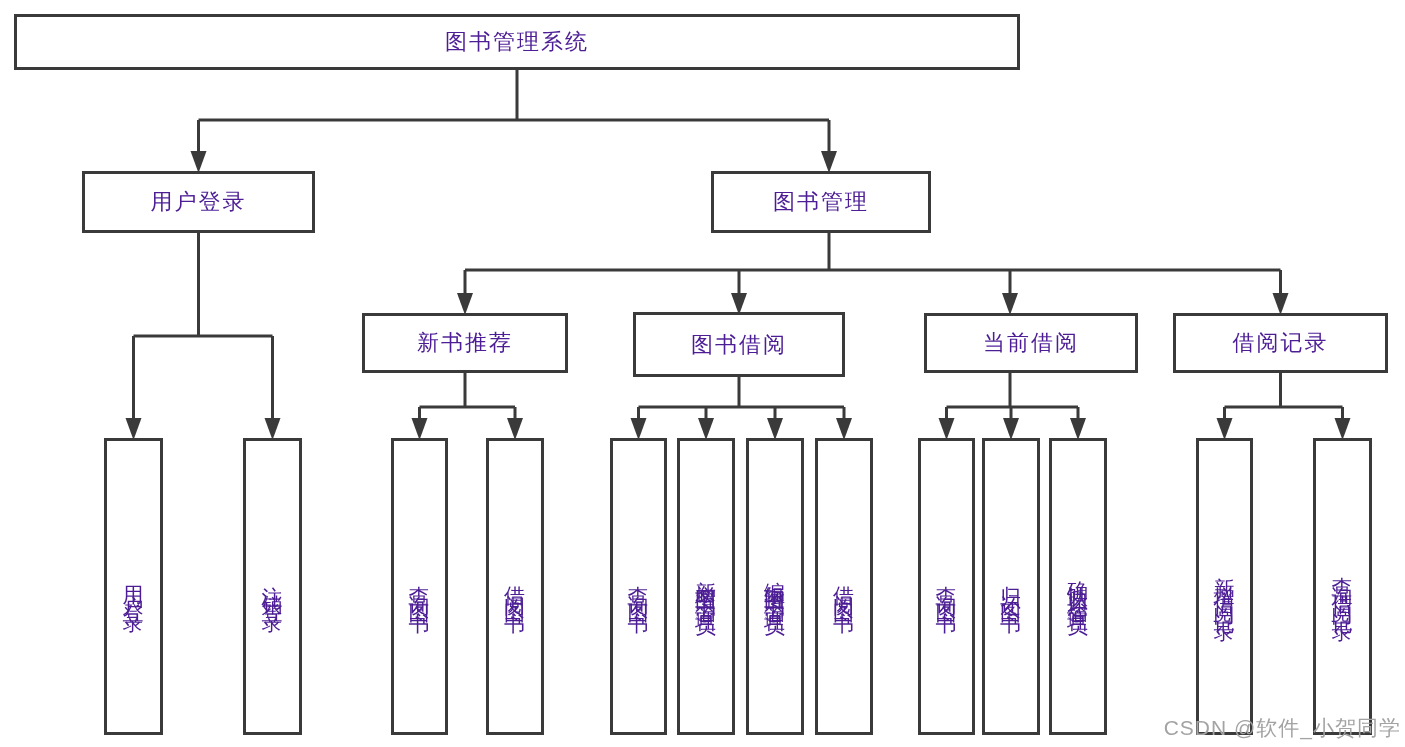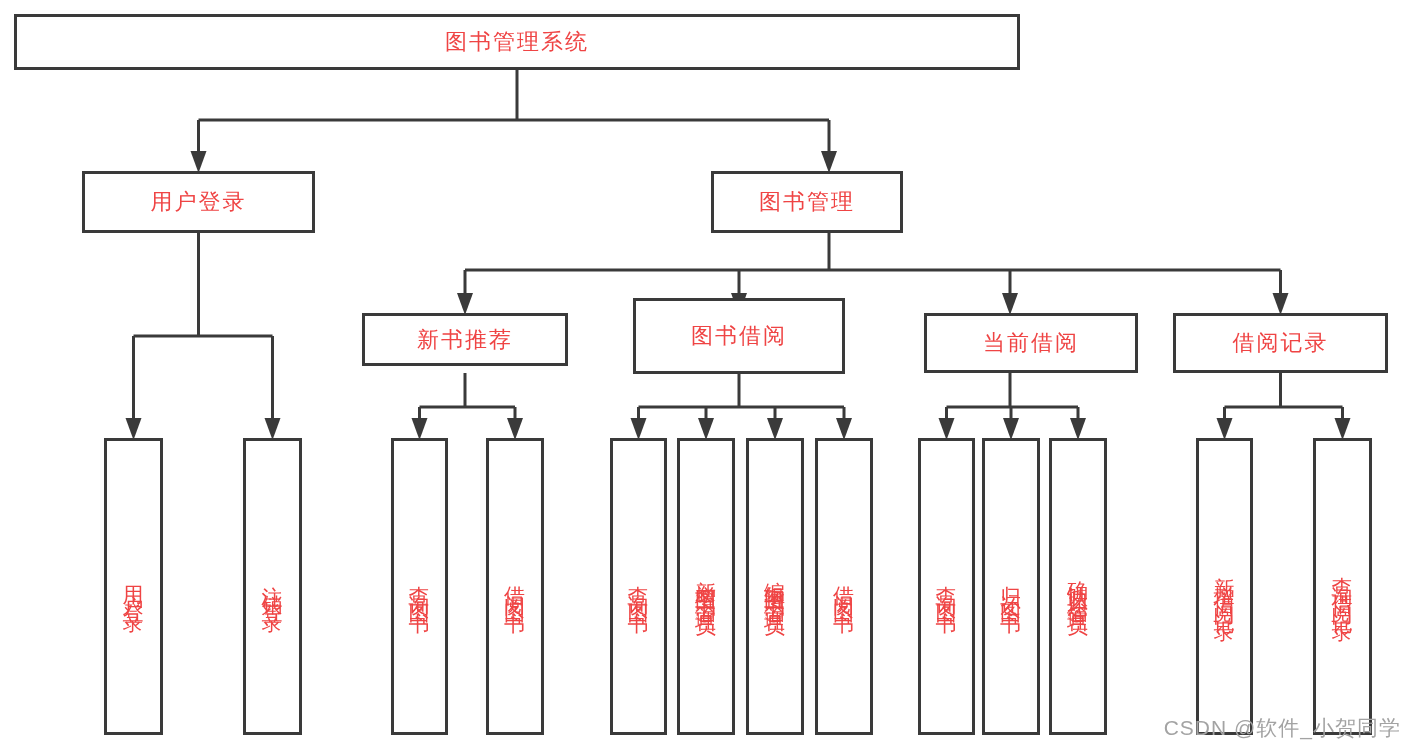--- a/index.html
+++ b/index.html
@@ -2,21 +2,21 @@
 <html><head>
 <meta charset="utf-8">
 <style>
   html, body { margin: 0; padding: 0; background: #ffffff; }
   body { width: 1405px; height: 747px; overflow: hidden;
          font-family: "Liberation Sans", sans-serif; }
   #canvas { position: relative; width: 1405px; height: 747px; background: #ffffff; }
   #edges { position: absolute; left: 0; top: 0; width: 1405px; height: 747px; }
   .node { position: absolute; box-sizing: border-box; border: 3px solid #3a3a3a;
           background: #ffffff; display: flex; align-items: center; justify-content: center;
-          color: #ef4444; text-align: right; }
+          color: #4c1d95; text-align: right; }
   .node.h .label { font-size: 22px; letter-spacing: 2px; white-space: nowrap; }
   .node.v .label { writing-mode: vertical-lr; font-size: 21px; letter-spacing: 9px;
                    line-height: 1; }
   .node.v.tight .label { letter-spacing: 5px; }
   .watermark { position: absolute; right: 4px; bottom: 5px; font-size: 21px;
                letter-spacing: 1px; color: #a3a3a3; z-index: 5; white-space: nowrap; }
 </style>
 </head>
 <body>
 
@@ -63,27 +63,27 @@
         <polygon points="1342.5,440 1334.5,418 1350.5,418" fill="#3a3a3a"></polygon>
       </g>
     </svg>
   <div class="watermark" style="color: rgb(163, 163, 163);">CSDN @软件_小贺同学</div>
 <div class="node h" style="left: 14px; top: 14px; width: 1006px; height: 56px;">
       <span class="label">图书管理系统</span>
     </div>
     <div class="node h" style="left: 82px; top: 171px; width: 233px; height: 62px;">
       <span class="label">用户登录</span>
     </div>
-    <div class="node h" style="left: 711px; top: 171px; width: 192px; height: 62px;">
+    <div class="node h" style="left: 711px; top: 171px; width: 220px; height: 62px;">
       <span class="label">图书管理</span>
     </div>
-    <div class="node h" style="left: 362px; top: 313px; width: 206px; height: 53px;">
+    <div class="node h" style="left: 362px; top: 313px; width: 206px; height: 60px;">
       <span class="label">新书推荐</span>
     </div>
-    <div class="node h" style="left: 633px; top: 298px; width: 212px; height: 76px;">
+    <div class="node h" style="left: 633px; top: 312px; width: 212px; height: 65px;">
       <span class="label">图书借阅</span>
     </div>
     <div class="node h" style="left: 903px; top: 313px; width: 214px; height: 60px; margin-left: 21px;">
       <span class="label">当前借阅</span>
     </div>
     <div class="node h" style="left: 1173px; top: 313px; width: 215px; height: 60px;">
       <span class="label">借阅记录</span>
     </div>
     <div class="node v" style="left: 104px; top: 438px; width: 59px; height: 297px;">
       <span class="label">用户登录</span>

